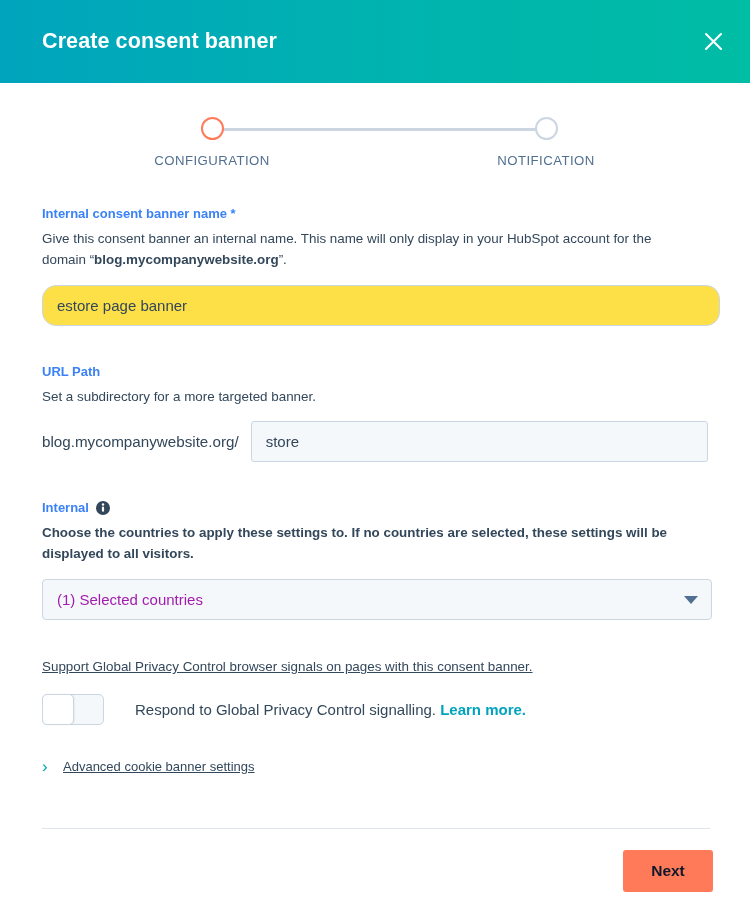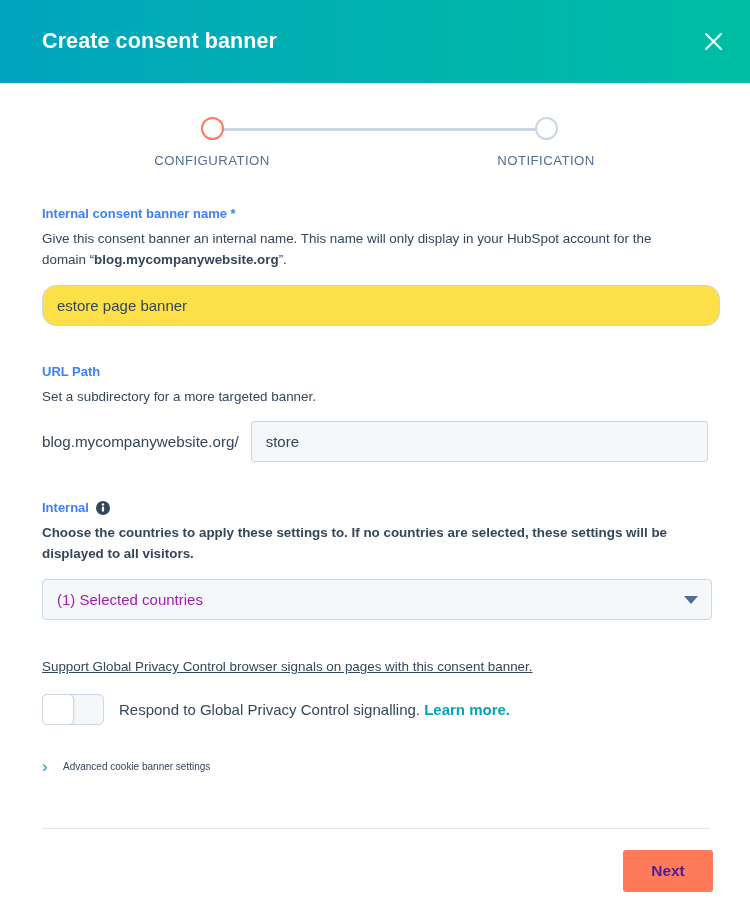--- a/index.html
+++ b/index.html
@@ -195,21 +195,21 @@
     display: inline-flex;
     width: 14px;
     height: 14px;
     flex: 0 0 14px;
   }
 
   
   .toggle-row {
     display: flex;
     align-items: center;
-    gap: 15px;
+    gap: 31px;
   }
   .toggle {
     width: 62px;
     height: 31px;
     border-radius: 5px;
     background: #f5f8fa;
     border: 1px solid #cbd6e2;
     position: relative;
     cursor: pointer;
     flex: 0 0 62px;
@@ -244,22 +244,23 @@
     cursor: pointer;
   }
   .chev {
     color: #00a4bd;
     font-size: 17px;
     line-height: 1;
     display: inline-block;
     width: 10px;
   }
   .accordion-label {
-    font-size: 10px;
-    color: #33475b;
+    font-size: 13px;
+    color: #33475b;
+    text-decoration: underline;
   }
 
   
   .footer-divider {
     position: absolute;
     left: 42px;
     right: 40px;
     top: 828px;
     height: 1px;
     background: #dfe3eb;
@@ -270,21 +271,21 @@
     right: 0;
     top: 829px;
     height: 83px;
     display: flex;
     align-items: center;
     justify-content: flex-end;
     padding-right: 37px;
   }
   .btn-next {
     background: #ff7a59;
-    color: #4c1d95;
+    color: #0f172a;
     border: none;
     border-radius: 3px;
     font-family: "Liberation Sans", sans-serif;
     font-size: 15.5px;
     font-weight: bold;
     padding: 0 26px;
     height: 42px;
     min-width: 90px;
     cursor: pointer;
   }

